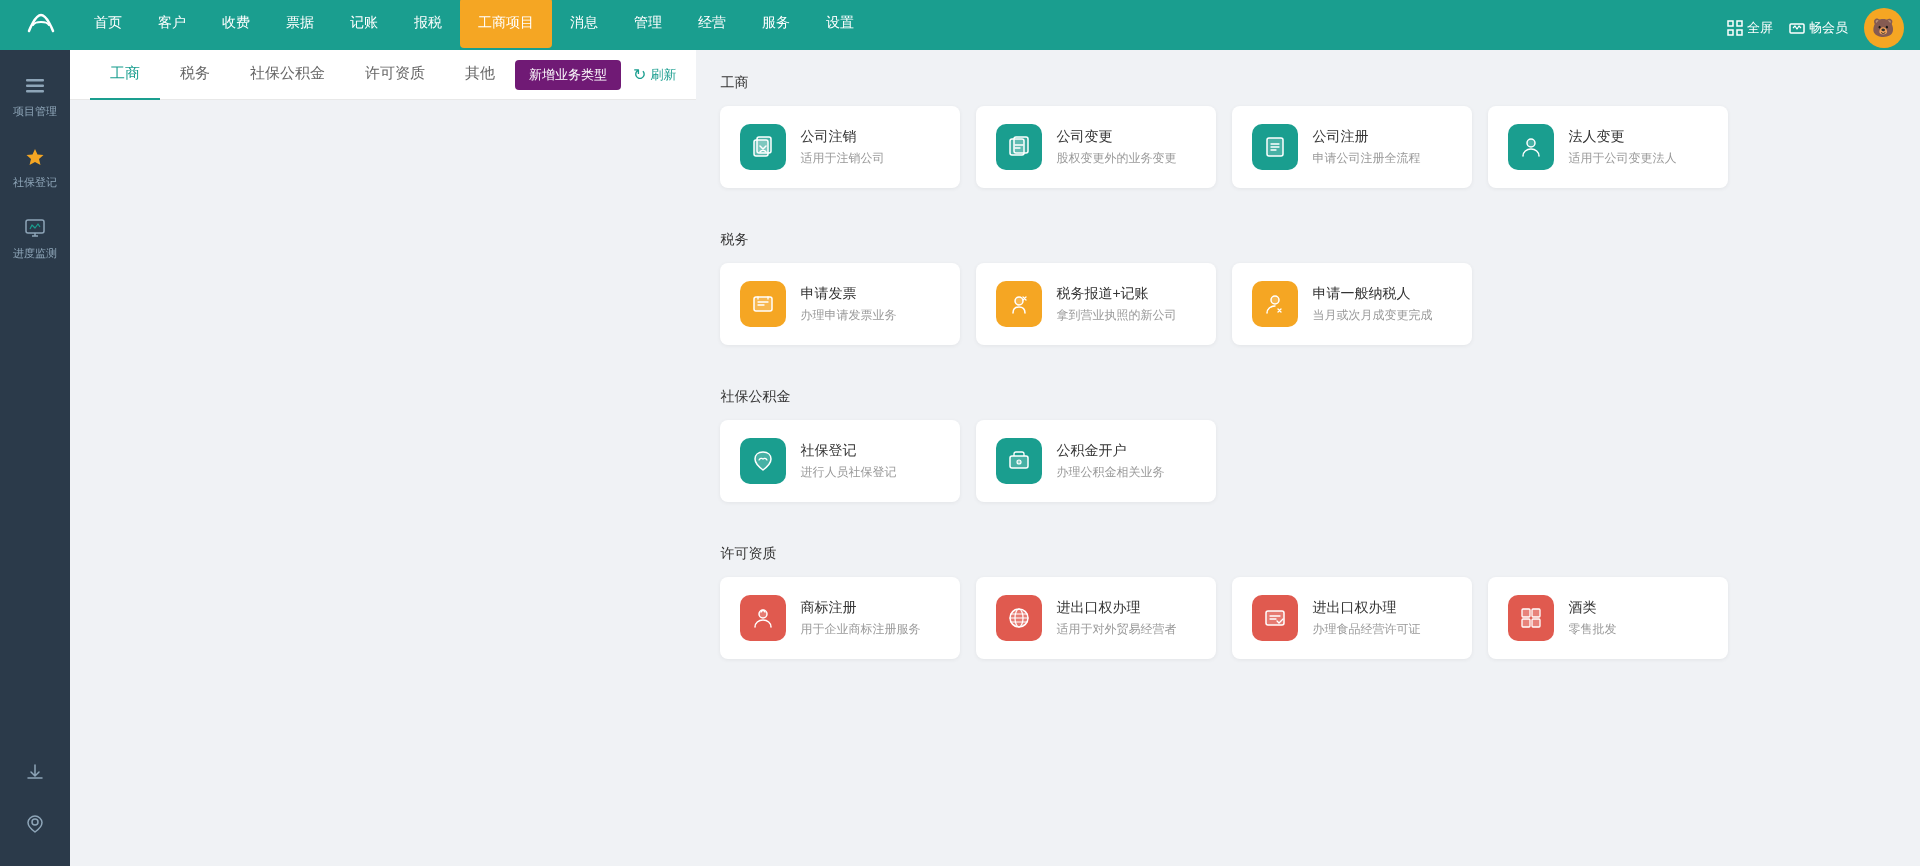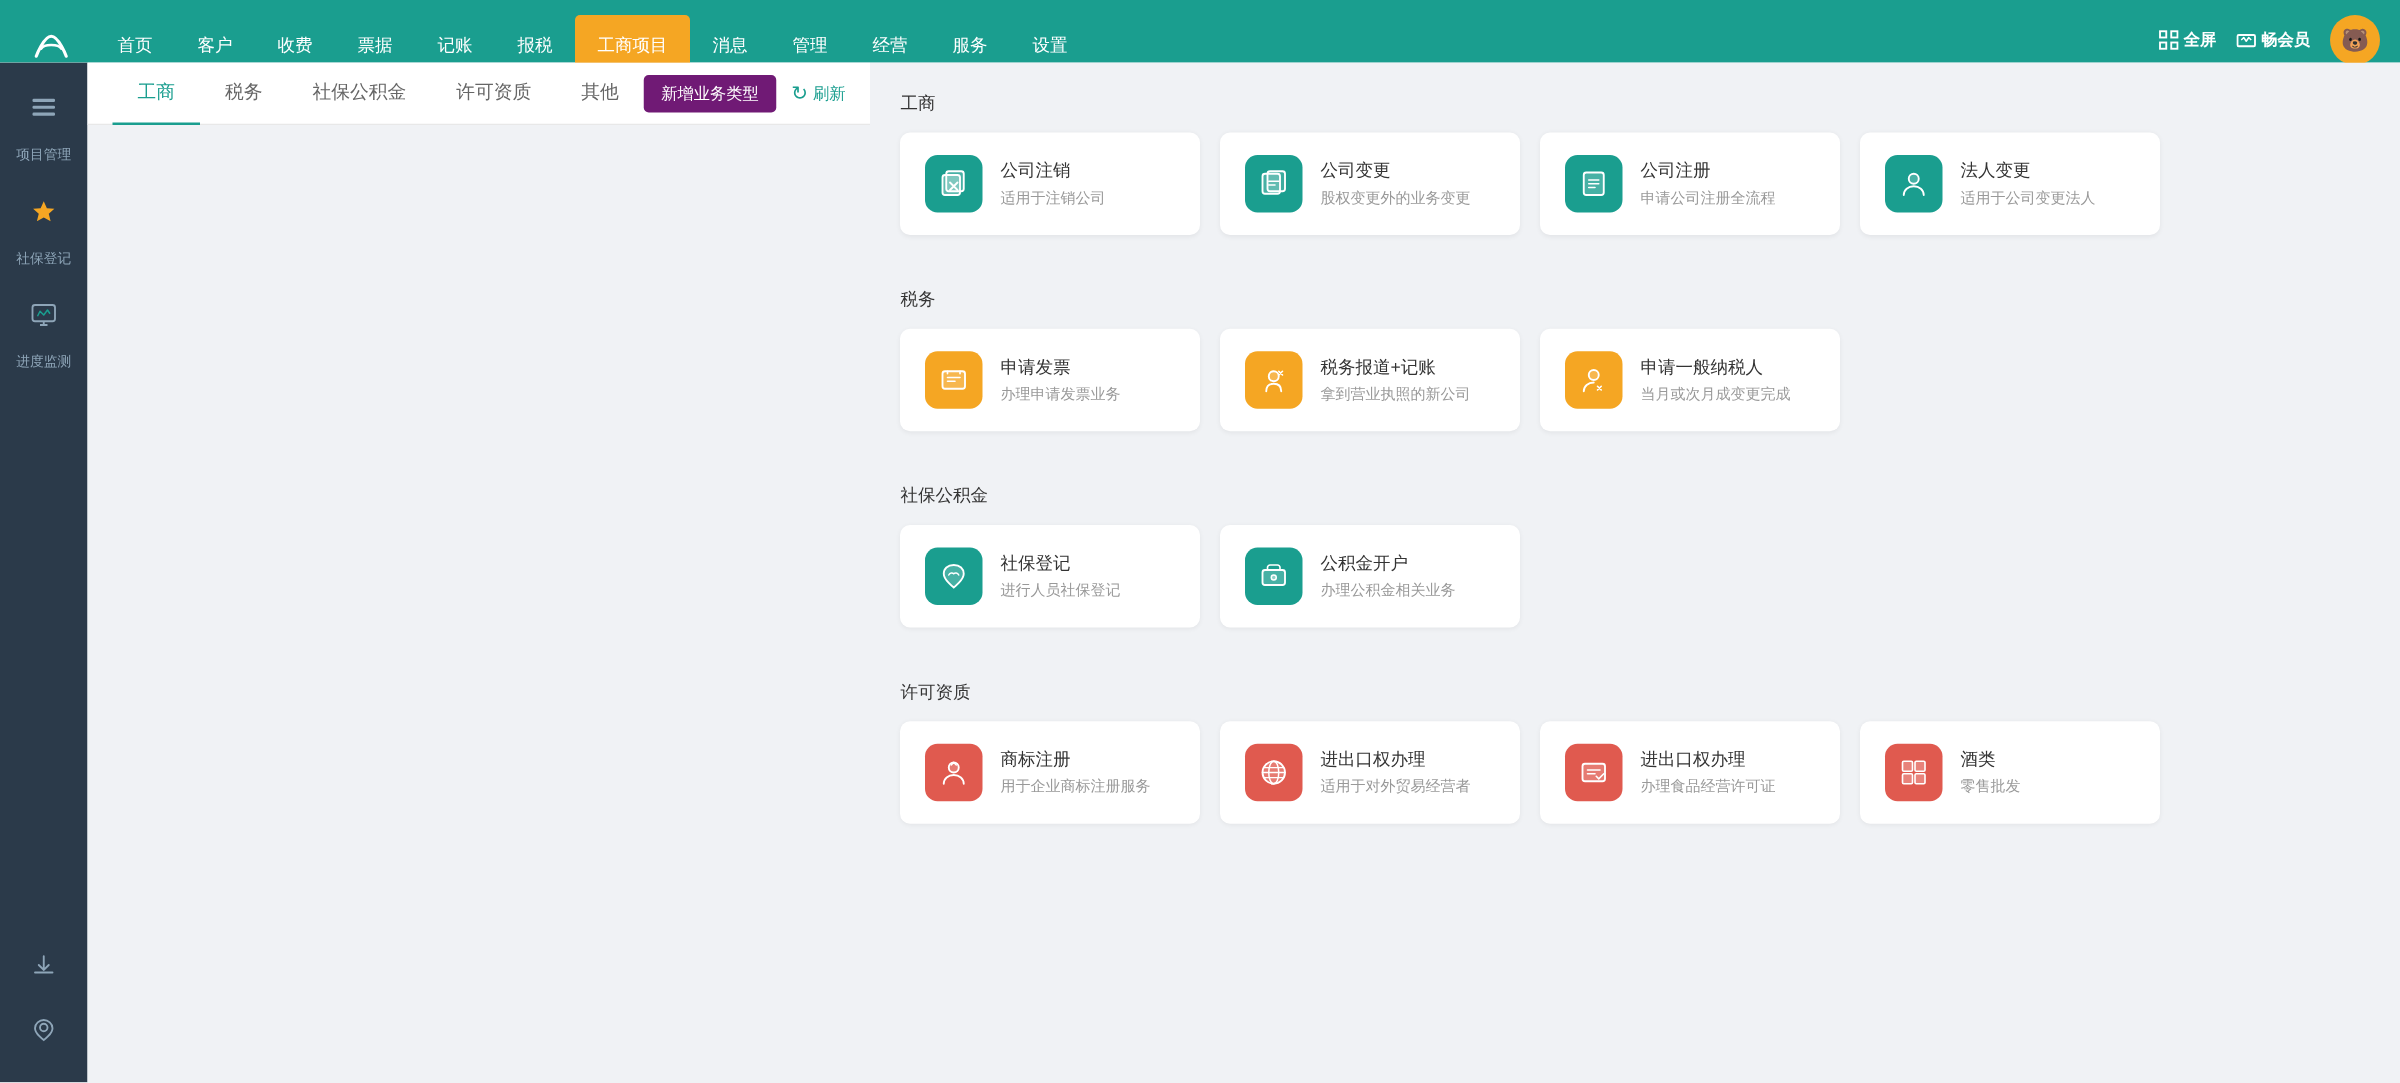--- a/index.html
+++ b/index.html
@@ -3,22 +3,22 @@
   <meta charset="utf-8">
   <style>
     * { margin: 0; padding: 0; box-sizing: border-box; }
     body { font-family: 'Microsoft YaHei', Arial, sans-serif; background: #f0f2f5; width: 1920px; height: 866px; overflow: hidden; display: flex; flex-direction: column; }
 
     
     .top-nav {
       height: 50px;
       background: #1a9e8f;
       display: flex;
-      align-items: flex-start;
-      padding: 12px 16px;
+      align-items: flex-end;
+      padding: 2px 16px;
       flex-shrink: 0;
     }
     .logo {
       width: 50px;
       height: 50px;
       display: flex;
       align-items: center;
       justify-content: center;
       margin-right: 10px;
     }
@@ -41,21 +41,20 @@
     }
     .nav-item.active {
       background: #f5a623;
       border-radius: 4px;
     }
     .nav-right {
       display: flex;
       align-items: center;
       gap: 16px;
       margin-left: auto;
-      font-weight: bold;
     }
     .nav-right-item {
       color: #fff;
       font-size: 13px;
       display: flex;
       align-items: center;
       gap: 4px;
       cursor: pointer;
     }
     .mascot {
@@ -88,21 +87,21 @@
     }
     .sidebar-item {
       width: 100%;
       display: flex;
       flex-direction: column;
       align-items: center;
       padding: 12px 0;
       cursor: pointer;
       color: #8ea5b8;
       font-size: 12px;
-      gap: 16px;
+      gap: 4px;
     }
     .sidebar-item .icon-wrap {
       width: 28px;
       height: 28px;
       display: flex;
       align-items: center;
       justify-content: center;
     }
     .sidebar-bottom {
       margin-top: auto;

